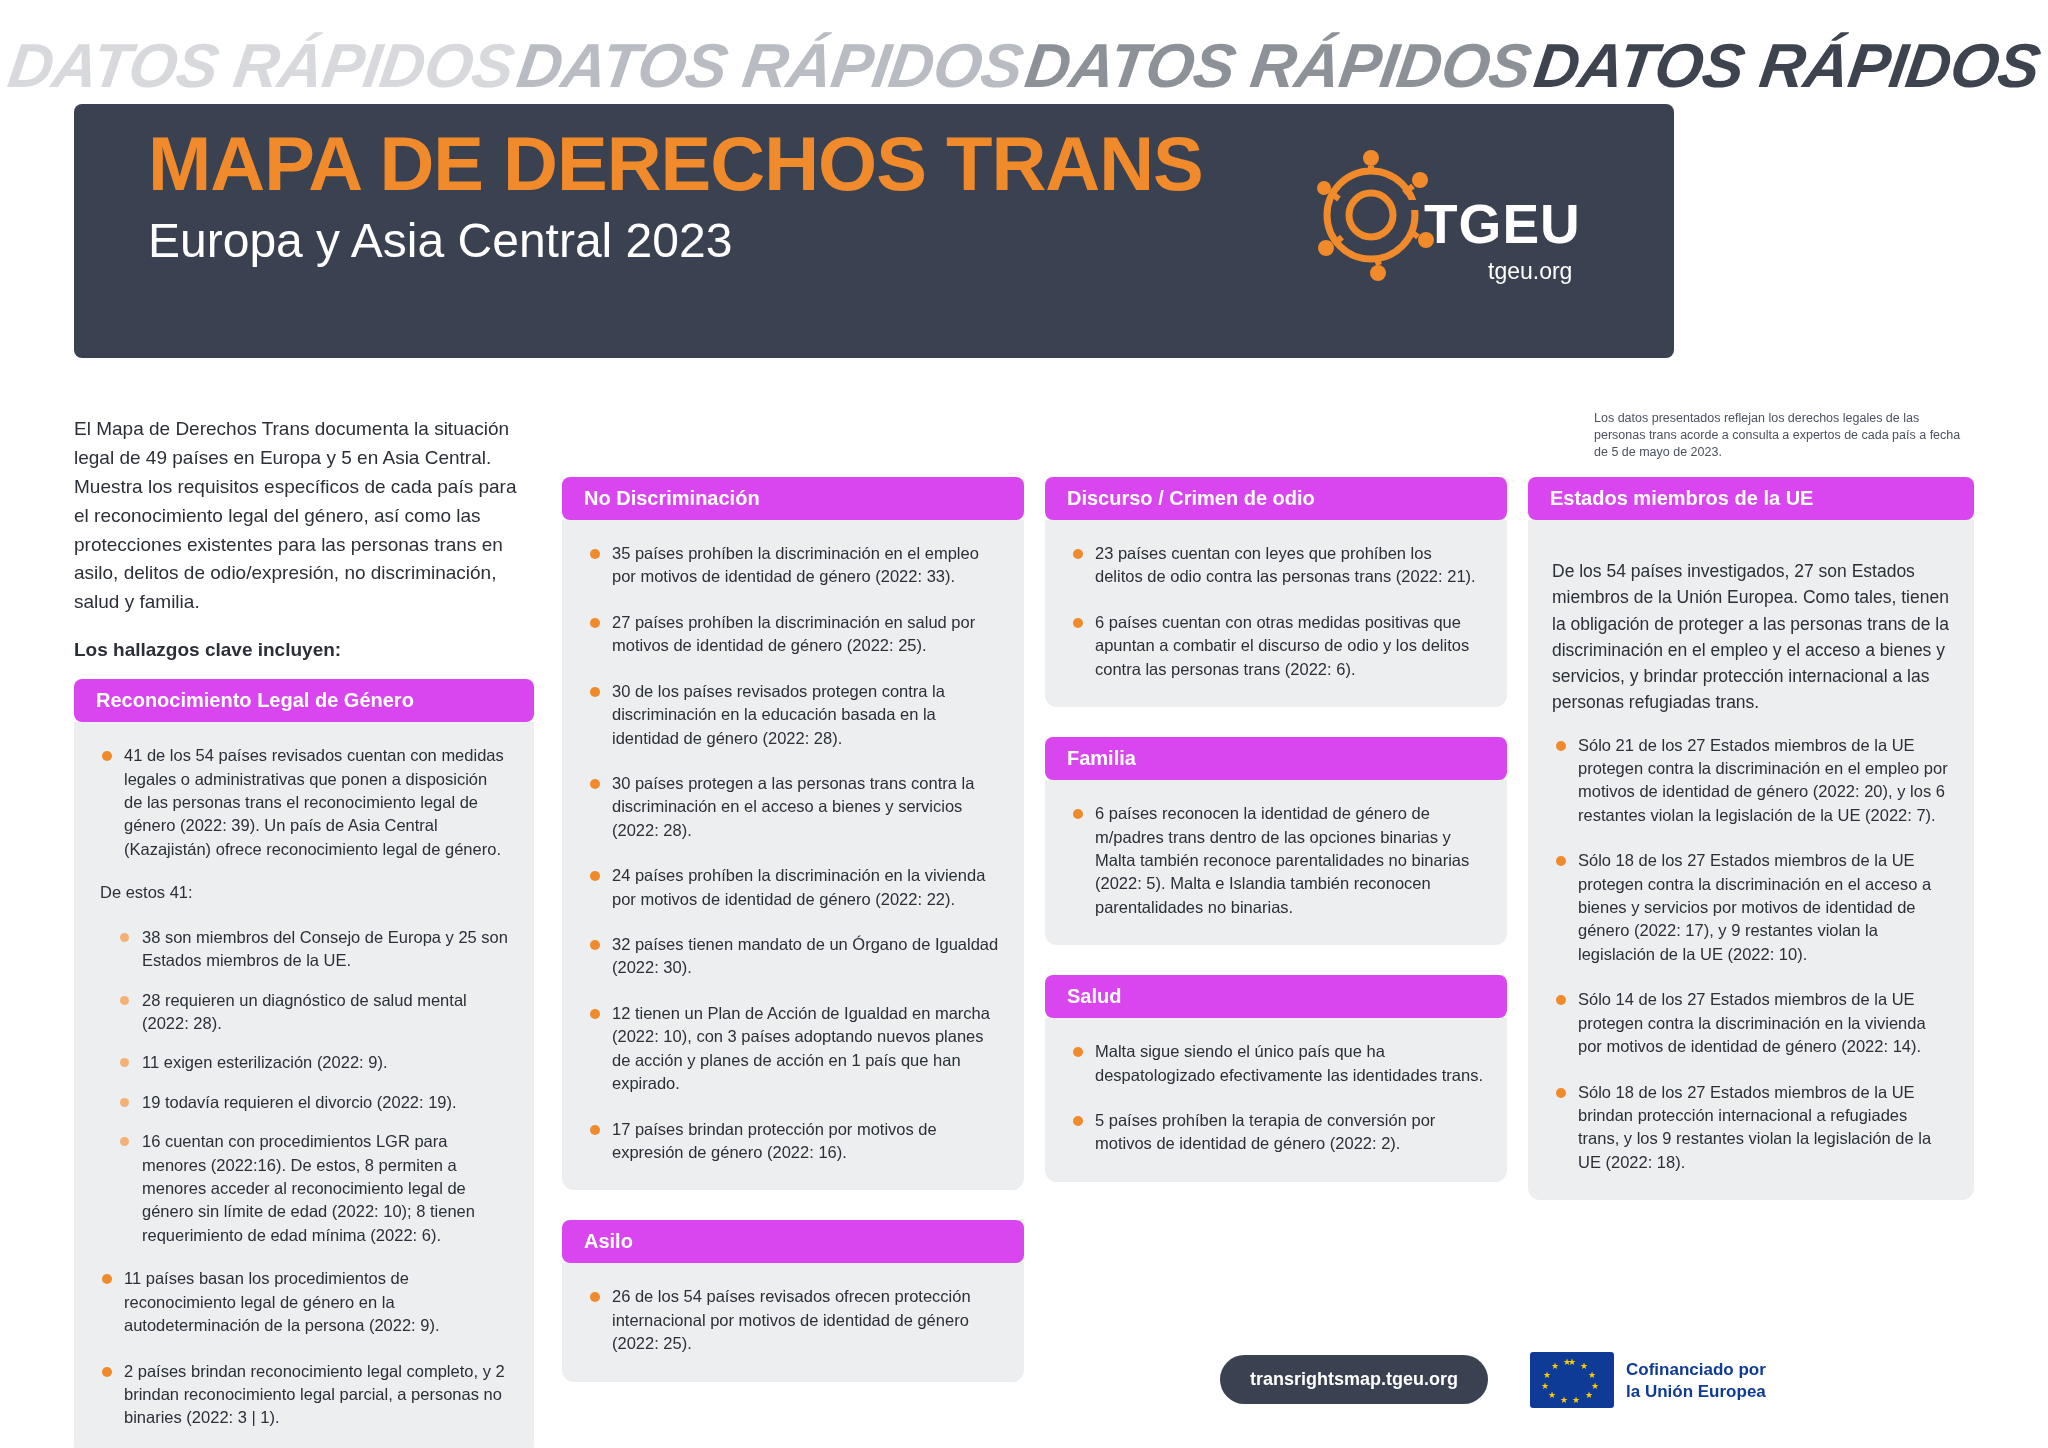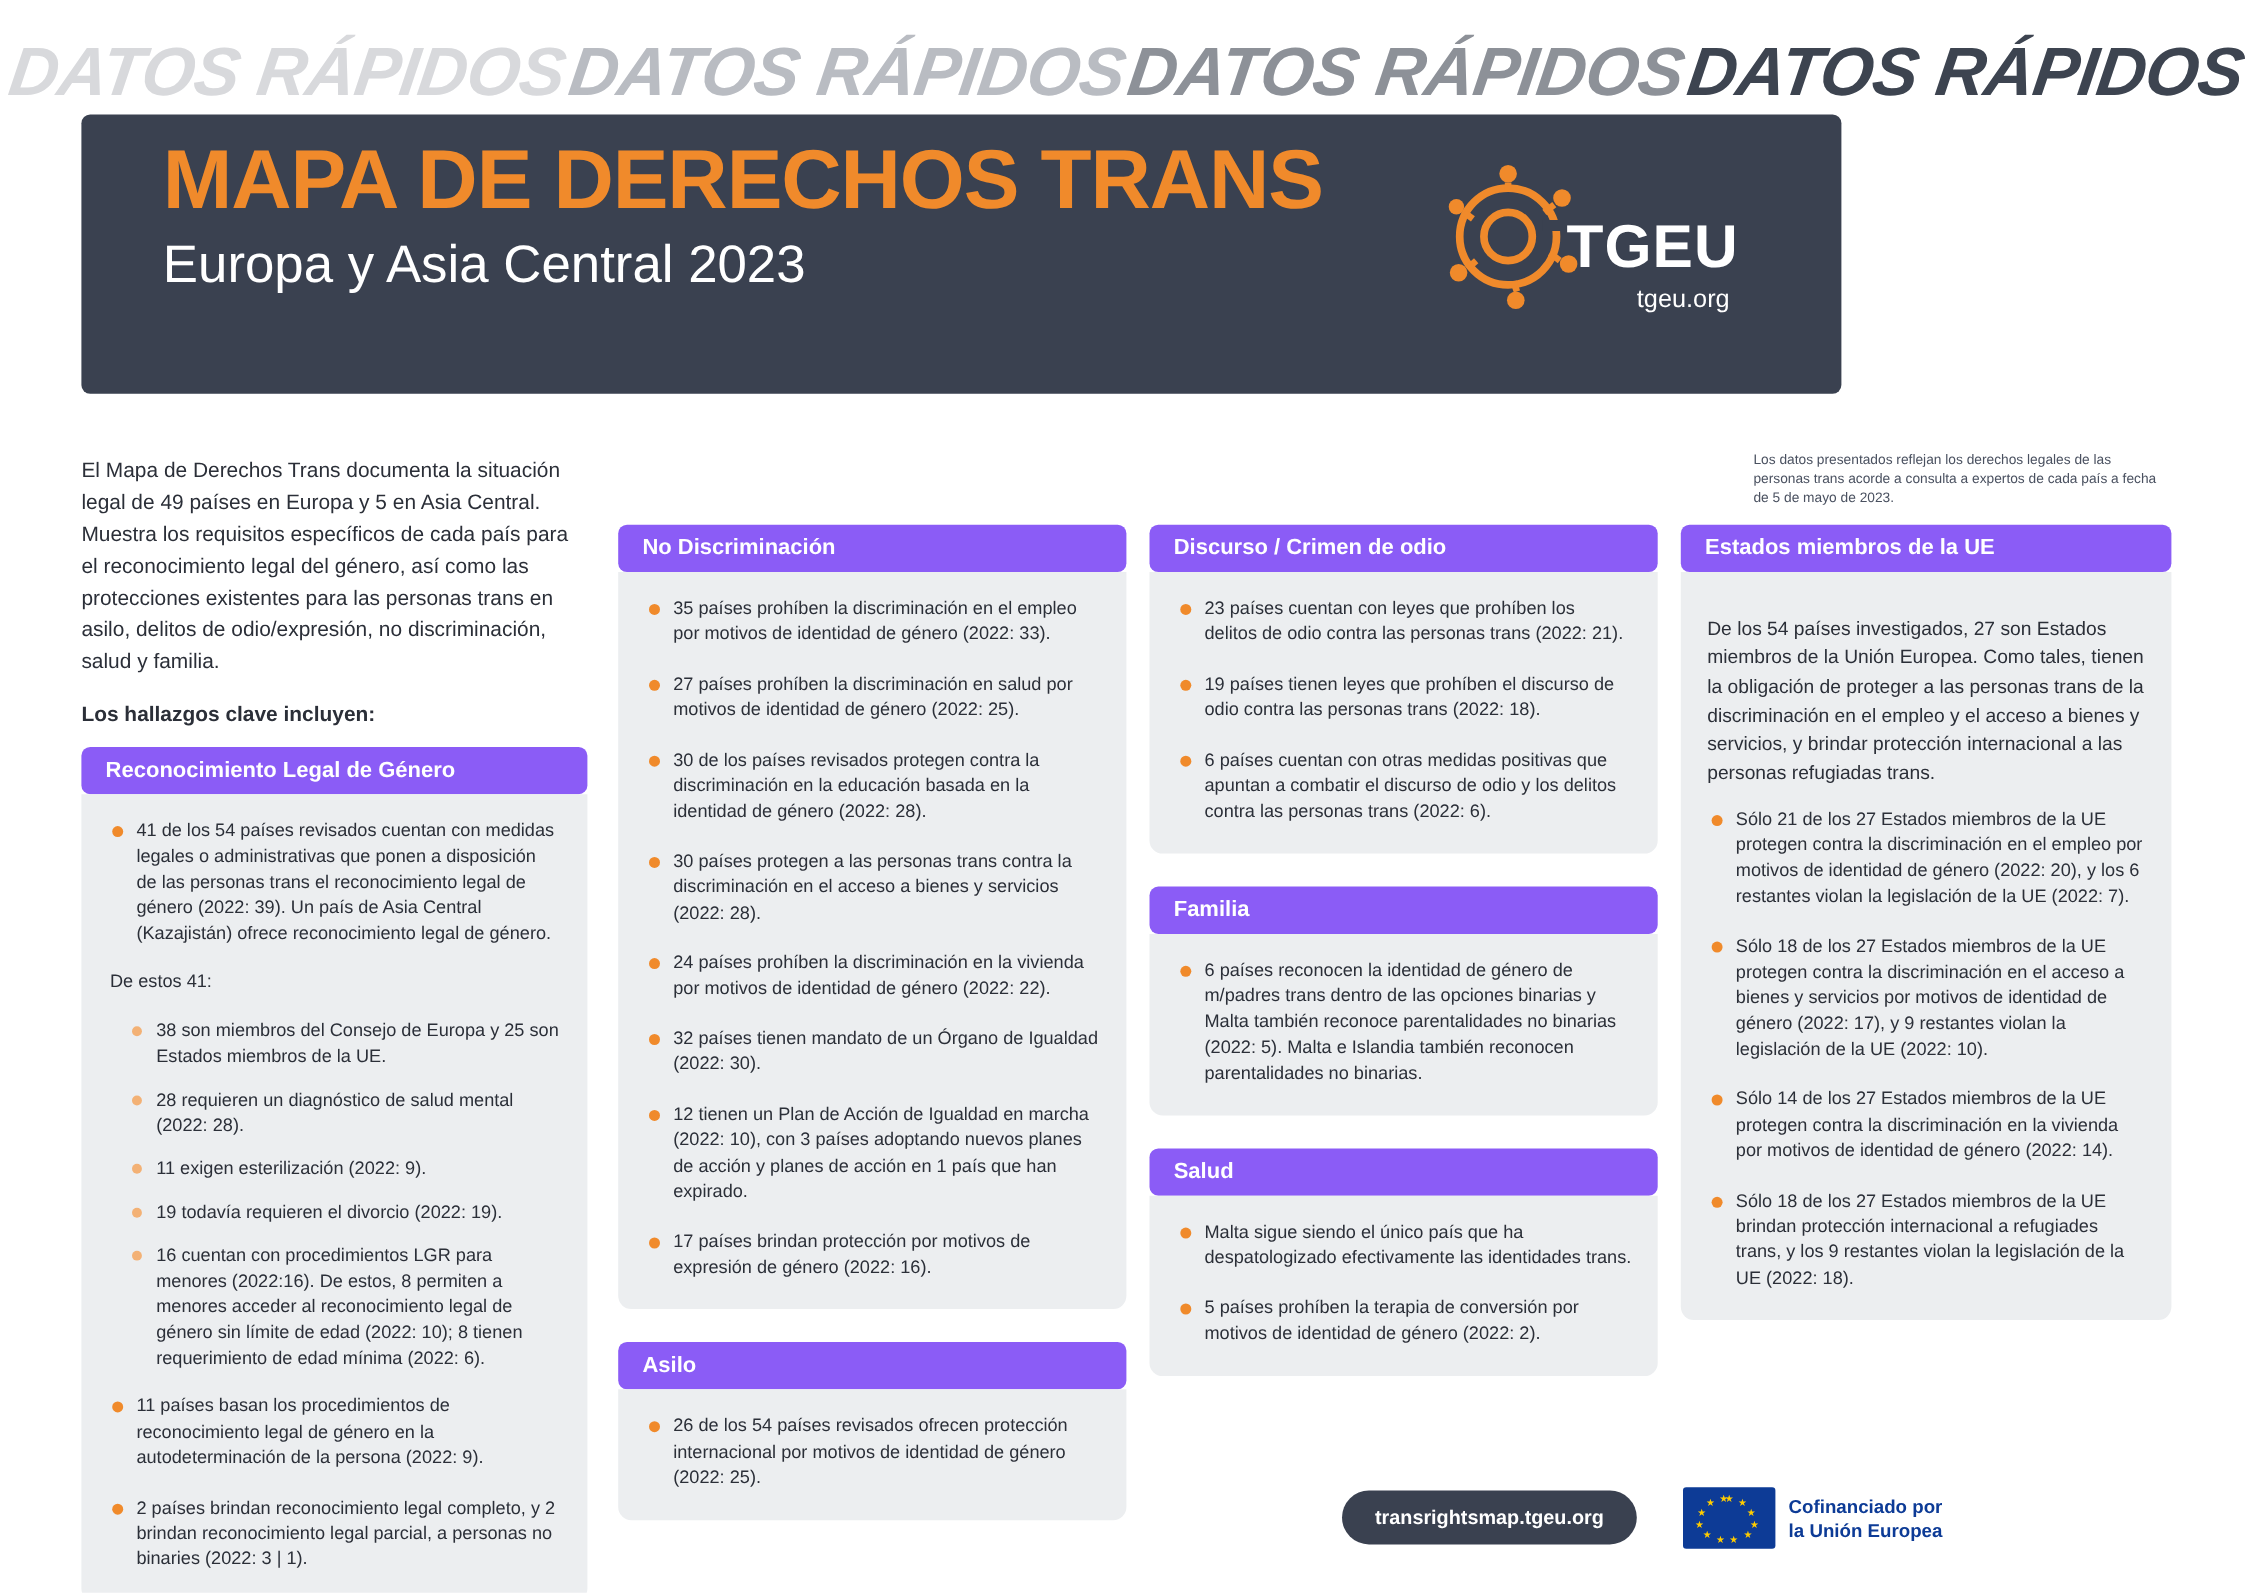--- a/index.html
+++ b/index.html
@@ -129,21 +129,21 @@
     color: #2b2f38;
   }
   .intro-key {
     margin-top: 22px;
     font-size: 19px;
     font-weight: bold;
     color: #2b2f38;
   }
 
   .section-head {
-    background: #8b5cf6;
+    background: #d946ef;
     color: #ffffff;
     font-size: 20px;
     font-weight: bold;
     border-radius: 8px;
     padding: 10px 22px;
     box-sizing: border-box;
     margin-bottom: 0;
   }
   .panel {
     background: #eceef0;
@@ -338,21 +338,20 @@
         <li>26 de los 54 países revisados ofrecen protección internacional por motivos de identidad de género (2022: 25).</li>
       </ul>
     </div>
   </div>
 
   <div class="col col-3">
     <div class="section-head">Discurso / Crimen de odio</div>
     <div class="panel">
       <ul class="bullets">
         <li>23 países cuentan con leyes que prohíben los delitos de odio contra las personas trans (2022: 21).</li>
-        <li>19 países tienen leyes que prohíben el discurso de odio contra las personas trans (2022: 18).</li>
         <li>6 países cuentan con otras medidas positivas que apuntan a combatir el discurso de odio y los delitos contra las personas trans (2022: 6).</li>
       </ul>
     </div>
 
     <div class="panel-gap"></div>
 
     <div class="section-head">Familia</div>
     <div class="panel">
       <ul class="bullets">
         <li>6 países reconocen la identidad de género de m/padres trans dentro de las opciones binarias y Malta también reconoce parentalidades no binarias (2022: 5). Malta e Islandia también reconocen parentalidades no binarias.</li>

